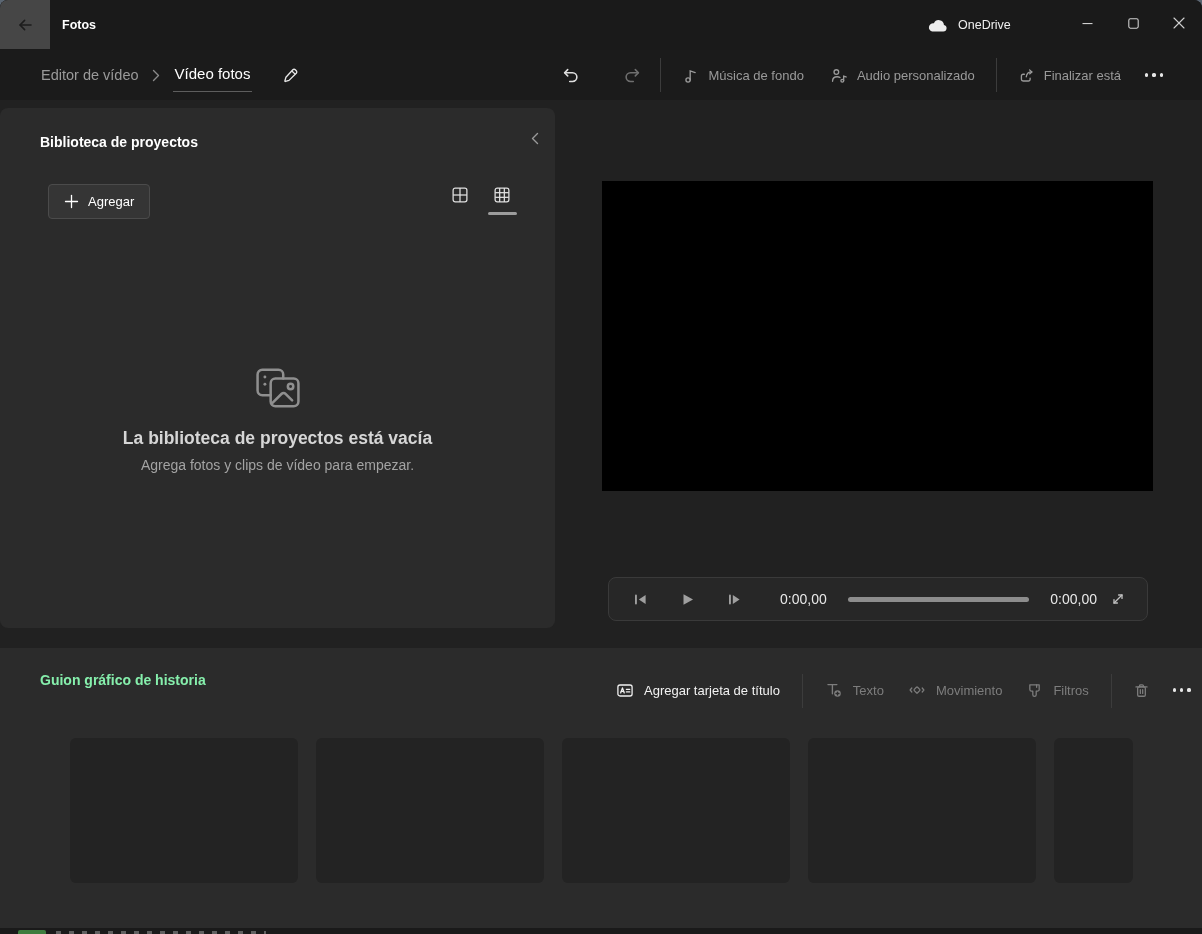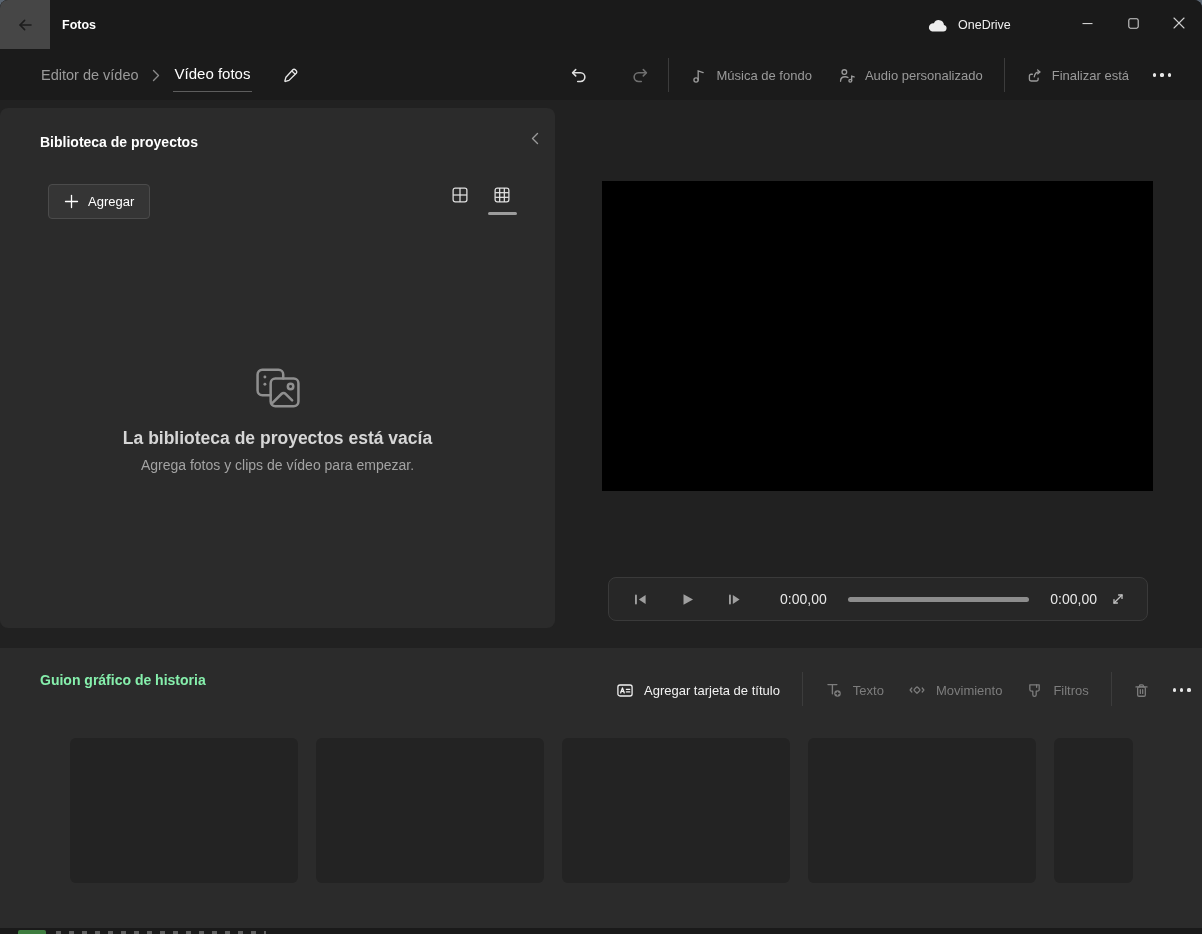--- a/index.html
+++ b/index.html
@@ -20,21 +20,21 @@
   .win-btn { width:46px; height:46px; display:flex; align-items:center; justify-content:center; color:#cfcfcf; }
 
   
   .editbar { position:absolute; top:50px; left:0; width:100%; height:50px; background:#1b1b1b; }
   .breadcrumb { position:absolute; left:14px; top:0; height:50px; display:flex; align-items:center; }
   .crumb-parent { color:#9a9a9a; font-size:14.5px; cursor:pointer;margin-left:27px; }
   .crumb-chev { margin:0 13px; color:#8a8a8a; display:flex; }
   .crumb-current { color:#ffffff; font-size:15px; padding:6px 2px 9px 2px; border-bottom:1.5px solid #5d5d5d; }
   .rename-btn { margin-left:30px; color:#e8e8e8; display:flex; cursor:pointer; }
 
-  .edit-actions { position:absolute; right:0; top:0; height:50px; display:flex; align-items:center; padding-right:20px;justify-content:space-between; }
+  .edit-actions { position:absolute; right:0; top:0; height:50px; display:flex; align-items:center; padding-right:28px;justify-content:space-between; }
   .icon-btn { display:flex; align-items:center; justify-content:center; width:40px; height:36px; cursor:pointer; }
   .tool-item { display:flex; align-items:center; gap:9px; color:#9a9a9a; font-size:13px;
                padding:0 13px; height:36px; cursor:pointer; white-space:nowrap; }
   .tool-item svg { flex:none; }
   .vsep { width:1px; height:34px; background:#3c3c3c; margin:0 8px; }
   .dim { color:#6f6f6f; }
   .bright { color:#dfdfdf; }
   .dots { display:flex; gap:4px; align-items:center; }
   .dots i { width:3.2px; height:3.2px; border-radius:50%; background:#e6e6e6; display:block; }
 
@@ -66,21 +66,21 @@
   .transport .icon-btn { width:34px; height:34px; color:#9f9f9f; margin-right:13px; }
   .time { font-size:14px; color:#e8e8e8; white-space:nowrap; }
   .time.elapsed { margin-left:16px; }
   .seek { flex:1; height:5px; background:#8d8d8d; border-radius:3px; margin:0 21px; cursor:pointer; }
   .expand-btn { width:30px; height:30px; display:flex; align-items:center; justify-content:center;
                 color:#c0c0c0; cursor:pointer; margin-left:6px; }
 
   
   .storyboard { position:absolute; left:0; top:648px; width:100%; height:280px; background:#2b2b2b; }
   .sb-title { position:absolute; left:40px; top:24px; font-size:14px; font-weight:700; color:#86efac; }
-  .sb-toolbar { position:absolute; left:604px; top:24px; height:44px; display:flex; align-items:flex-start; }
+  .sb-toolbar { position:absolute; left:604px; top:16px; height:44px; display:flex; align-items:flex-end; }
   .sb-item { display:flex; align-items:center; gap:10px; font-size:13px; padding:0 12px; height:36px;
              cursor:pointer; white-space:nowrap; }
   .sb-item.enabled { color:#f2f2f2; }
   .sb-item.disabled { color:#7d7d7d; cursor:default; }
   .sb-toolbar .vsep { margin:0 10px; }
   .sb-toolbar .icon-btn { color:#7d7d7d; }
   .sb-toolbar .more { color:#e6e6e6; }
 
   .card { position:absolute; top:90px; height:145px; background:#232323; border-radius:6px; }
   .card.c1 { left:70px;   width:228px; }

